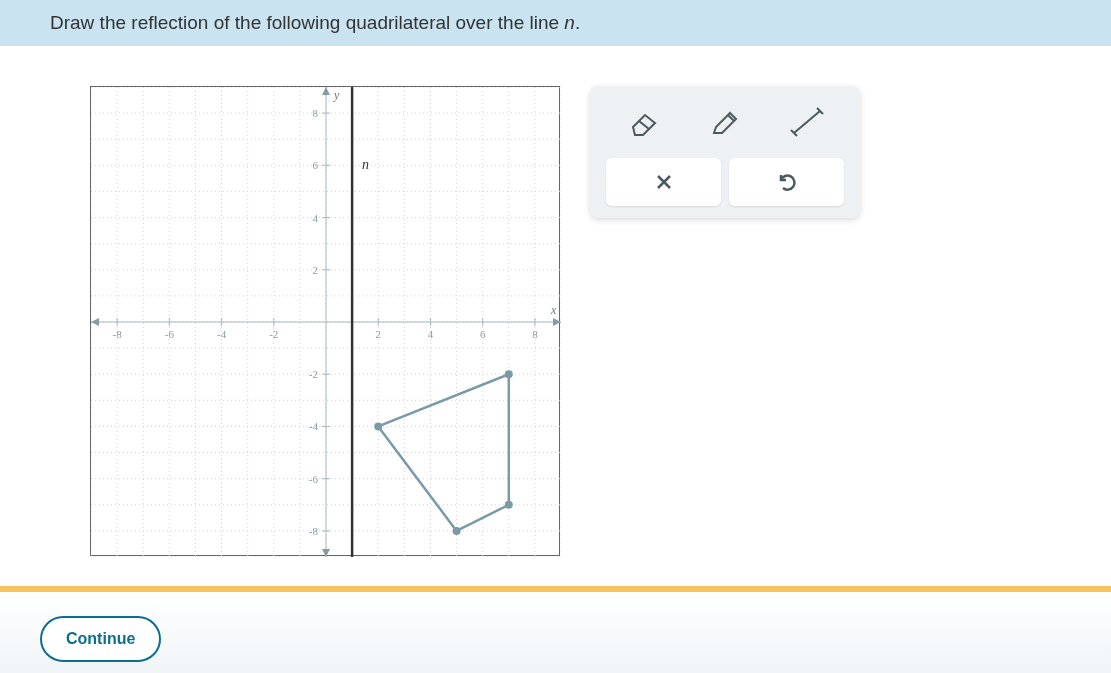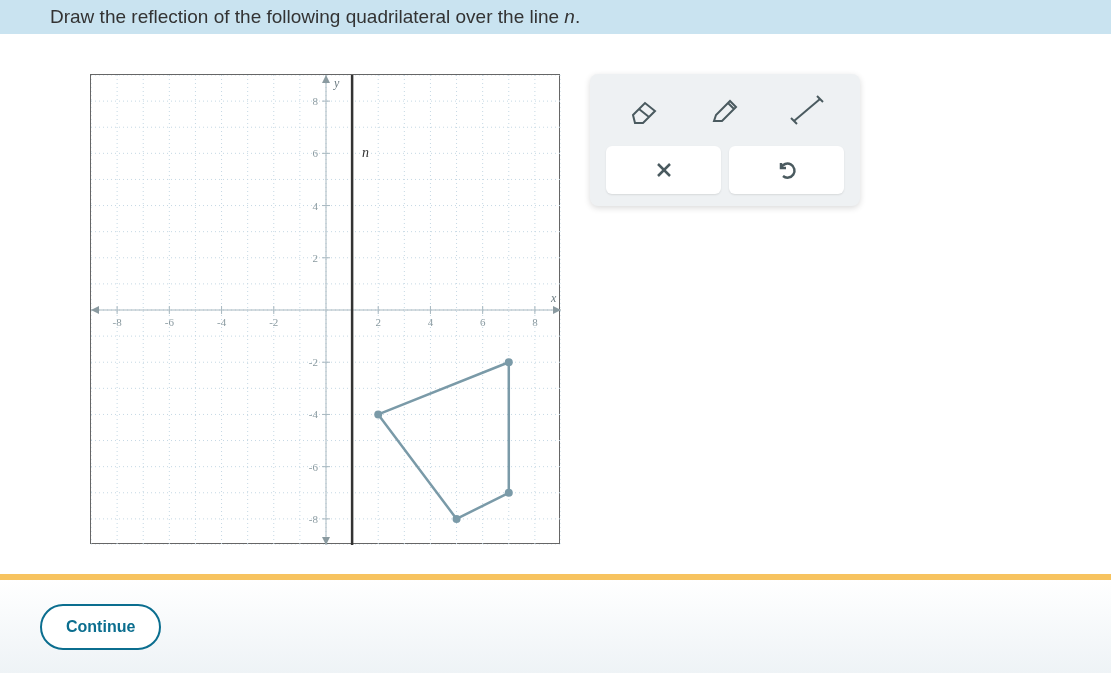--- a/index.html
+++ b/index.html
@@ -4,21 +4,21 @@
 <style>
 * { margin: 0; padding: 0; box-sizing: border-box; }
 body {
   font-family: Verdana, Geneva, sans-serif;
   background: #fff;
   padding: 0;
   width: 1111px;
 }
 .header {
   background: #c9e3f0;
-  padding: 6px 50px;
+  padding: 12px 50px;
   font-size: 19px;
   color: #333;
 }
 .header .line-var { font-style: italic; }
 .content-area {
   padding: 40px 0 30px 90px;
   display: flex;
   align-items: flex-start;
   gap: 30px;
 }

